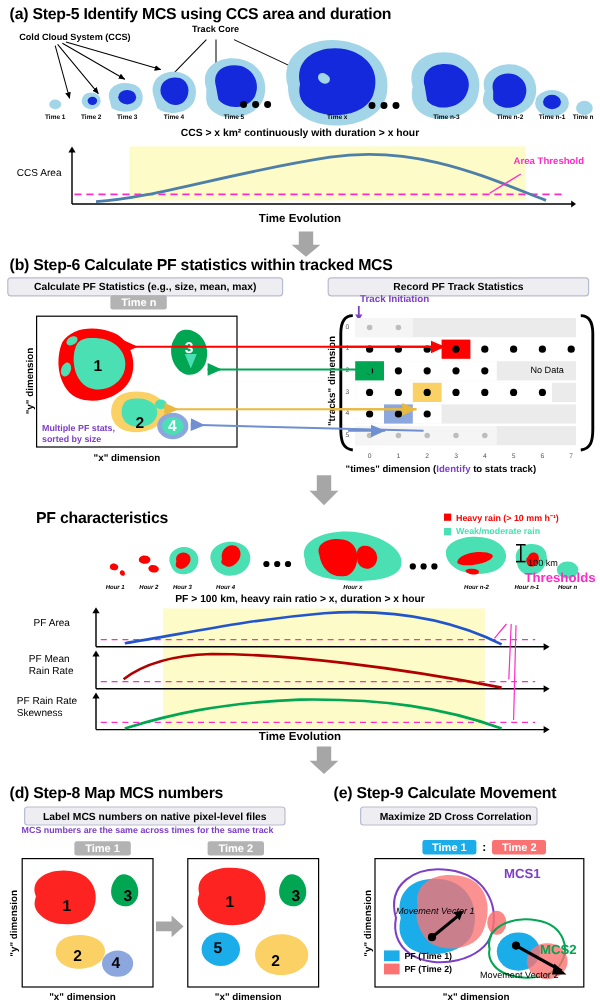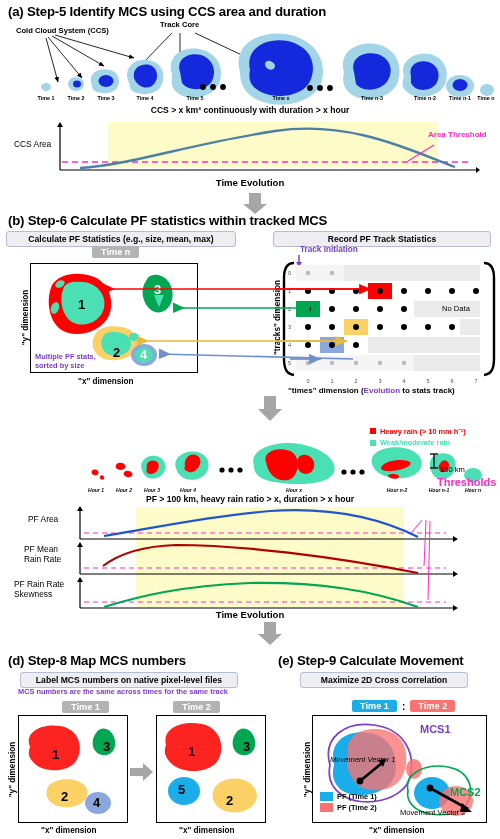--- a/index.html
+++ b/index.html
@@ -271,21 +271,21 @@
 <div class="abs ticklab" style="left:324px; top:378px; width:16px;">1</div>
 <div class="abs ticklab" style="left:348px; top:378px; width:16px;">2</div>
 <div class="abs ticklab" style="left:372px; top:378px; width:16px;">3</div>
 <div class="abs ticklab" style="left:396px; top:378px; width:16px;">4</div>
 <div class="abs ticklab" style="left:420px; top:378px; width:16px;">5</div>
 <div class="abs ticklab" style="left:444px; top:378px; width:16px;">6</div>
 <div class="abs ticklab" style="left:468px; top:378px; width:16px;">7</div>
 
 <div class="abs dimlab-v" style="left:227px; top:313px; width:100px; text-align:center;">"tracks" dimension</div>
 <div class="abs" style="left:288px; top:386px; font-size:8px; font-weight:bold; white-space:nowrap;">
-  <span>"times" dimension (</span><span class="purple">Evolution</span><span> to stats track)</span>
+  <span>"times" dimension (</span><span class="purple">Identify</span><span> to stats track)</span>
 </div>
 
 <svg class="abs" width="310" height="120" style="left:95px; top:275px;">
   <defs>
     <marker id="mR" markerWidth="8" markerHeight="8" refX="7" refY="3.4" orient="auto">
         <path d="M0,0.4 L7,3.4 L0,6.6" fill="#ff0000"></path>
       </marker>
     <marker id="mG" markerWidth="8" markerHeight="8" refX="7" refY="3.4" orient="auto">
         <path d="M0,0.4 L7,3.4 L0,6.6" fill="#00a651"></path>
       </marker>
@@ -320,20 +320,21 @@
 
   <line x1="258" y1="84" x2="64" y2="79" stroke="#6f8fd0" stroke-width="1.7" marker-end="url(#mBl)"></line>
   <line x1="195" y1="84" x2="226" y2="84" stroke="#6f8fd0" stroke-width="1.7" marker-end="url(#mB)"></line>
 </svg>
 
 <svg class="abs" width="30" height="26" style="left:255px; top:396px;">
   <path d="M9,0 L21,0 L21,13 L27,13 L15,25 L3,13 L9,13 Z" fill="#a6a6a6"></path>
 </svg>
 
 <div class="abs panel-title" style="left:8px; top:424px;">
+  <div style="margin-left:22px;">PF characteristics</div>
 </div>
 
 <div class="abs" style="left:370px; top:426px;">
   <div style="display:flex; align-items:center; gap:4px; margin-bottom:2px;">
     <span style="width:6px;height:6px;background:#ff0000;display:inline-block;"></span>
     <span class="legtxt" style="color:#ff0000;">Heavy rain (&gt; 10 mm h⁻¹)</span>
   </div>
   <div style="display:flex; align-items:center; gap:4px;">
     <span style="width:6px;height:6px;background:#4ae0b4;display:inline-block;"></span>
     <span class="legtxt" style="color:#4ae0b4;">Weak/moderate rain</span>
@@ -471,21 +472,21 @@
 <div class="abs blobnum" style="left:188px; top:744px;">1</div>
 <div class="abs blobnum" style="left:243px; top:739px;">3</div>
 <div class="abs blobnum" style="left:178px; top:782px;">5</div>
 <div class="abs blobnum" style="left:226px; top:793px;">2</div>
 
 <div class="abs dimlab" style="left:41px; top:826px;">"x" dimension</div>
 <div class="abs dimlab" style="left:179px; top:826px;">"x" dimension</div>
 <div class="abs dimlab-v" style="left:-23px; top:765px; width:70px; text-align:center;">"y" dimension</div>
 
 <div class="abs panel-title" style="left:278px; top:653px;">(e) Step-9 Calculate Movement</div>
-<div class="abs boxlabel" style="left:300px; top:672px; width:168px;">Maximize 2D Cross Correlation</div>
+<div class="abs boxlabel" style="left:300px; top:672px; width:148px;text-align:right;">Maximize 2D Cross Correlation</div>
 
 <div class="abs" style="left:352px; top:700px; display:flex; align-items:center; gap:5px;">
   <span style="background:#1badea;color:#fff;font-weight:bold;font-size:9.2px;padding:1px 8px;border-radius:2px;">Time 1</span>
   <span style="font-weight:bold;font-size:10px;">:</span>
   <span style="background:#fb7272;color:#fff;font-weight:bold;font-size:9.2px;padding:1px 8px;border-radius:2px;">Time 2</span>
 </div>
 
 <div class="abs thinbox" style="left:312px; top:715px; width:175px; height:108px;"></div>
 <svg class="abs" width="175" height="108" style="left:312px; top:715px;">
 

